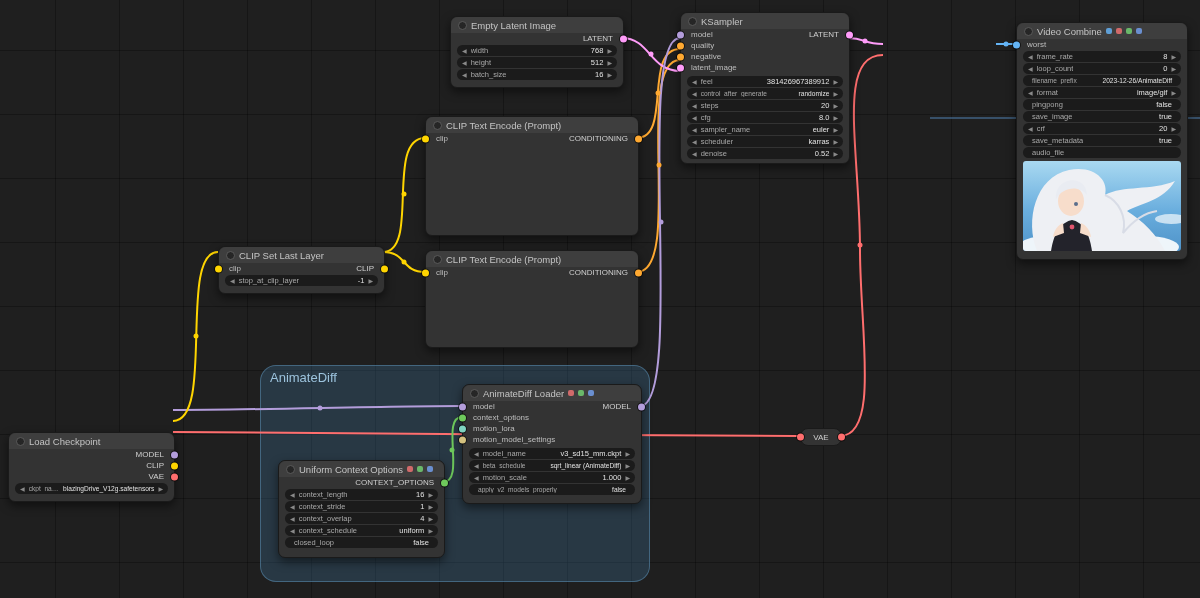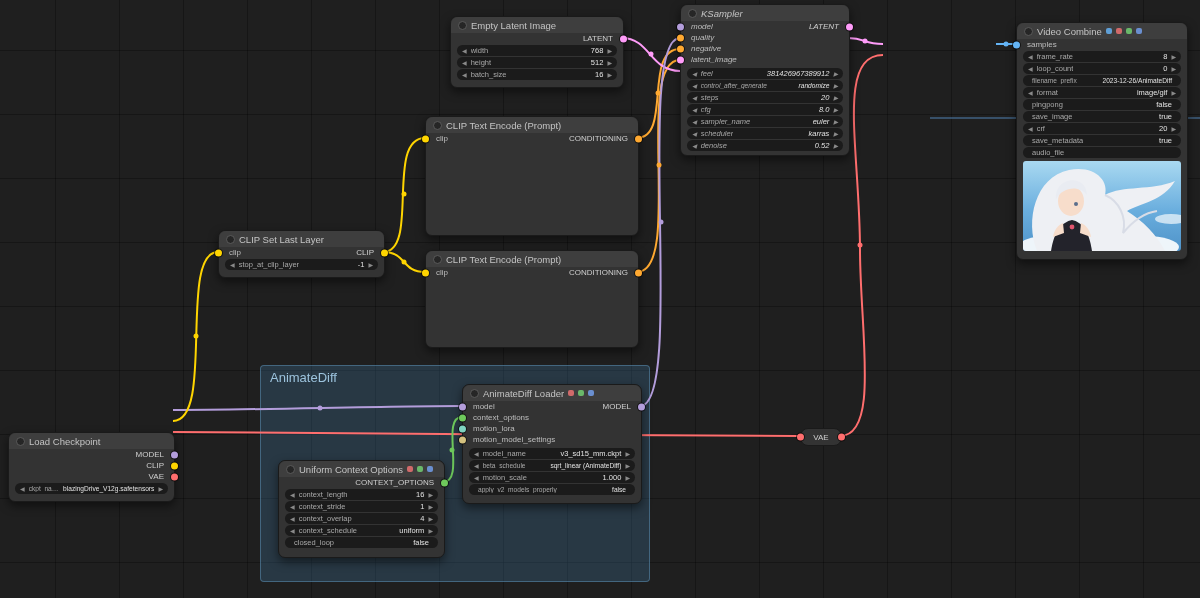--- a/index.html
+++ b/index.html
@@ -3,21 +3,21 @@
 <meta charset="utf-8">
 <style>
   html,body{margin:0;padding:0;background:#161616;}
   .canvas{position:relative;width:1200px;height:598px;overflow:hidden;
     background-color:#1f1f1f;
     background-image:
       linear-gradient(rgba(0,0,0,.30) 1px, transparent 1px),
       linear-gradient(90deg, rgba(0,0,0,.30) 1px, transparent 1px);
     background-size:64px 64px;background-position:-9px -14px;
     font-family:"Liberation Sans", sans-serif;}
-  .group{position:absolute;border-radius:4px;background:rgba(59,110,146,.32);
+  .group{position:absolute;border-radius:16px;background:rgba(59,110,146,.32);
     border:1px solid rgba(96,150,188,.5);z-index:1;}
   .group-title{font-size:13px;color:#9cc3dd;padding:4px 9px;}
   svg.wires{position:absolute;left:0;top:0;z-index:2;pointer-events:none;}
   .node{position:absolute;background:#333333;border:1px solid #1a1a1a;border-radius:7px;
     box-shadow:0 4px 10px rgba(0,0,0,.5);z-index:3;color:#c8c8c8;}
   .node-header{display:flex;align-items:center;gap:4px;height:16px;background:#3e3e3e;
     border-radius:7px 7px 0 0;padding:0 7px;font-size:9.5px;color:#c4c4c4;white-space:nowrap;overflow:hidden;}
   .cdot{width:7px;height:7px;border-radius:50%;background:#262626;border:1px solid #5a5a5a;flex:0 0 auto;}
   .badge{width:6px;height:6px;border-radius:2px;flex:0 0 auto;}
   .prow{position:relative;display:flex;justify-content:space-between;align-items:center;
@@ -109,21 +109,21 @@
         <span class="arr">▶</span>
       </div>
     <div class="widget">
         <span class="arr">◀</span>
         <span class="wlabel">batch_size</span>
         <span class="wvalue">16</span>
         <span class="arr">▶</span>
       </div>
   </div>
 
-  <div class="node" style="left:680px;top:4px;width:168px;height:150px;font-style:italic;">
+  <div class="node" style="left:680px;top:12px;width:168px;height:150px;">
     <div class="node-header">
         <span class="cdot"></span>
         <span>KSampler</span>
       </div>
     <div class="prow">
         <span class="pdot in" style="background:#b39ddb"></span>
         <span class="plabel">model</span>
         <span class="plabel out">LATENT</span>
         <span class="pdot out" style="background:#ff9cf9"></span>
       </div>
@@ -189,21 +189,21 @@
     <div class="node-header">
         <span class="cdot"></span>
         <span>Video Combine</span>
         <span class="badge" style="background:#5f9fd6"></span>
         <span class="badge" style="background:#d06a6a"></span>
         <span class="badge" style="background:#6ab86a"></span>
         <span class="badge" style="background:#6a8fd0"></span>
       </div>
     <div class="prow">
         <span class="pdot in" style="background:#64b5f6"></span>
-        <span class="plabel">samples</span>
+        <span class="plabel">worst</span>
       </div>
     <div class="widget">
         <span class="arr">◀</span>
         <span class="wlabel">frame_rate</span>
         <span class="wvalue">8</span>
         <span class="arr">▶</span>
       </div>
     <div class="widget">
         <span class="arr">◀</span>
         <span class="wlabel">loop_count</span>
@@ -275,21 +275,21 @@
         <span>CLIP Text Encode (Prompt)</span>
       </div>
     <div class="prow">
         <span class="pdot in" style="background:#ffd500"></span>
         <span class="plabel">clip</span>
         <span class="plabel out">CONDITIONING</span>
         <span class="pdot out" style="background:#ffa931"></span>
       </div>
   </div>
 
-  <div class="node" style="left:218px;top:230px;width:165px;height:46px;">
+  <div class="node" style="left:218px;top:246px;width:165px;height:46px;">
     <div class="node-header">
         <span class="cdot"></span>
         <span>CLIP Set Last Layer</span>
       </div>
     <div class="prow">
         <span class="pdot in" style="background:#ffd500"></span>
         <span class="plabel">clip</span>
         <span class="plabel out">CLIP</span>
         <span class="pdot out" style="background:#ffd500"></span>
       </div>

